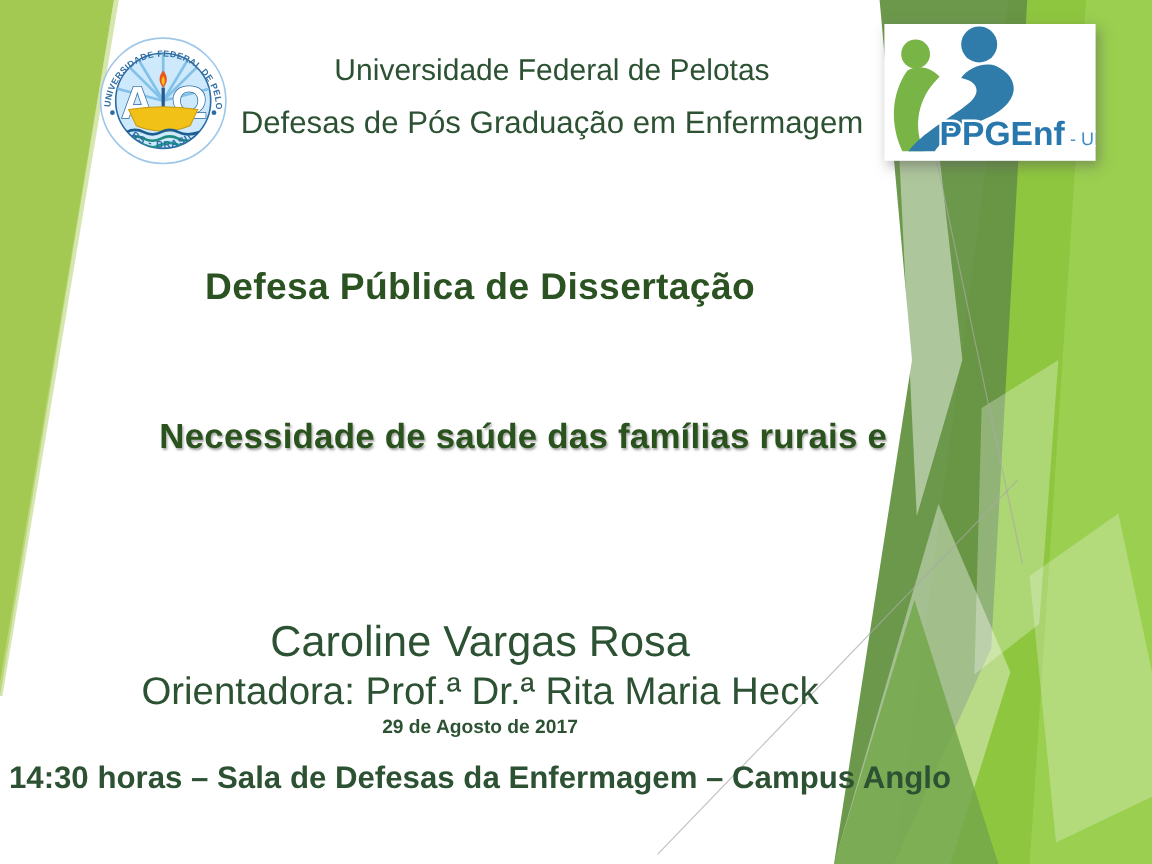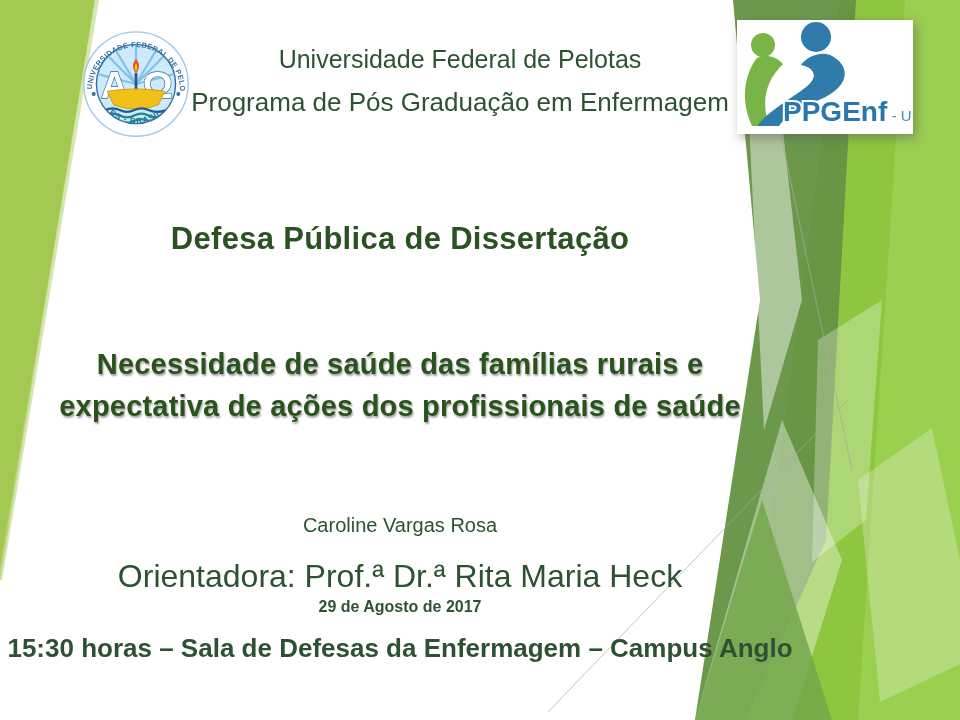--- a/index.html
+++ b/index.html
@@ -20,24 +20,24 @@
   .slide-title {
     top:221px; font-size:31px; font-weight:bold; color:#2b5322;
     letter-spacing:0.3px;
   }
 
   .diss-title {
     font-size:29px; font-weight:bold; color:#29521d;
     text-shadow:1px 2px 2px rgba(90,90,90,0.55);
     letter-spacing:0.2px;
   }
-  .diss-line1 { top:348px; }
+  .diss-line1 { top:348px;padding-left:36px; }
   .diss-line2 { top:390px; }
 
-  .author   { top:514px; font-size:20px; }
+  .author   { top:514px; font-size:36px; }
   .advisor  { top:558px; font-size:32px; }
   .date     { top:598px; font-size:16px; font-weight:bold; }
   .place    { top:633px; font-size:26px; font-weight:bold; }
 
   .seal {
     position:absolute; left:82px; top:30px; width:108px; height:108px;
   }
 
   .ppgenf-box {
     position:absolute; left:737px; top:20px; width:176px; height:114px;
@@ -112,41 +112,40 @@
       <textPath href="#arcTop" startOffset="2">UNIVERSIDADE FEDERAL DE PELOTAS</textPath>
     </text>
     <text font-size="9" font-weight="bold" fill="#2e6da4" letter-spacing="1">
       <textPath href="#arcBottom" startOffset="50%" text-anchor="middle">RS - BRASIL</textPath>
     </text>
     <circle cx="13" cy="71" r="2.2" fill="#2e6da4"></circle>
     <circle cx="107" cy="71" r="2.2" fill="#2e6da4"></circle>
   </svg>
 
   <div class="txt header-line university">Universidade Federal de Pelotas</div>
-  <div class="txt header-line program">Programa de Pós Graduação em Enfermagem</div>
+  <div class="txt header-line program">Defesas de Pós Graduação em Enfermagem</div>
 
   <div class="ppgenf-box">
     <svg viewBox="0 0 176 114">
 
       <circle cx="26" cy="25" r="12" fill="#79b447"></circle>
       <path d="M19,39 C5,59 5,85 15,106 L33,106 C24,86 27,62 46,44 C38,35 26,34 19,39 Z" fill="#79b447"></path>
 
       <circle cx="79" cy="17" r="15" fill="#2f7cab"></circle>
       <path d="M93,35 C116,46 112,68 82,80 C60,88 48,97 42,106 L20,106 C31,91 54,79 69,67 C81,58 79,48 64,45 C69,37 83,31 93,35 Z" fill="#2f7cab"></path>
 
       <text x="46" y="101">
         <tspan font-size="28" font-weight="bold" fill="#2878ad" stroke="#ffffff" stroke-width="4" paint-order="stroke">PPGEnf</tspan>
         <tspan font-size="15" fill="#3f8cc0" stroke="#ffffff" stroke-width="3" paint-order="stroke"> - UFPel</tspan>
       </text>
     </svg>
   </div>
 
   <div class="txt slide-title">Defesa Pública de Dissertação</div>
 
   <div class="txt diss-title diss-line1">Necessidade de saúde das famílias rurais e</div>
-  <div class="txt diss-title diss-line2">expectativa de ações dos profissionais de saúde</div>
 
   <div class="txt author">Caroline Vargas Rosa</div>
   <div class="txt advisor">Orientadora: Prof.ª Dr.ª Rita Maria Heck</div>
   <div class="txt date">29 de Agosto de 2017</div>
-  <div class="txt place">15:30 horas – Sala de Defesas da Enfermagem – Campus Anglo</div>
+  <div class="txt place">14:30 horas – Sala de Defesas da Enfermagem – Campus Anglo</div>
 
 </div>
 
 </body></html>

